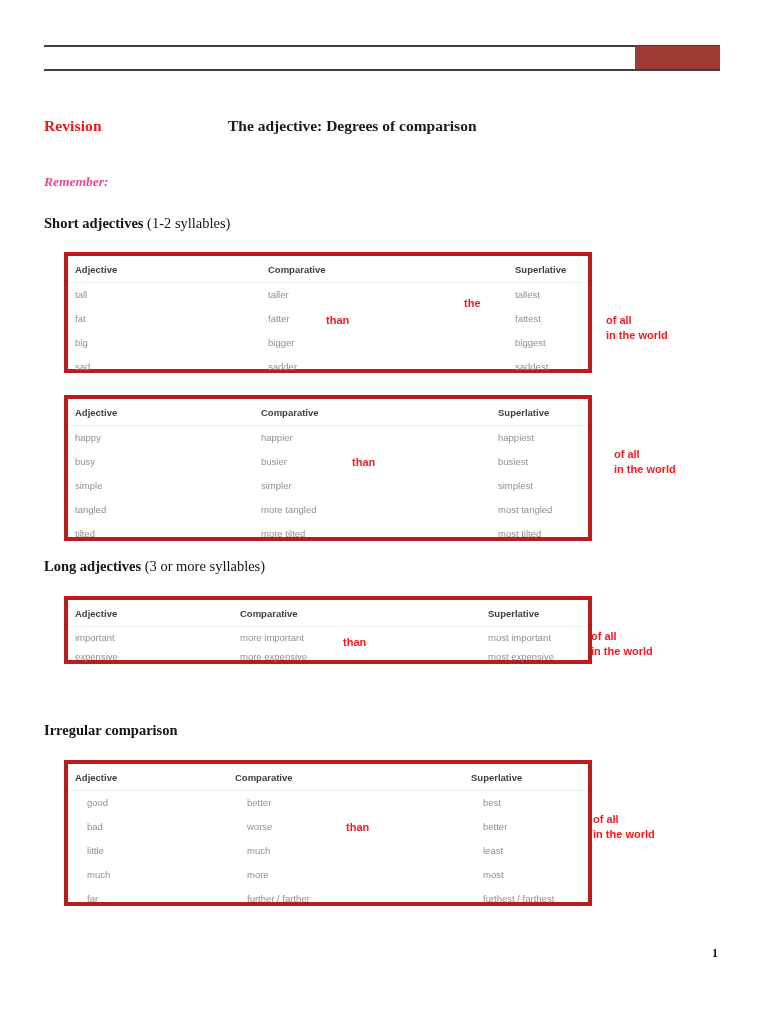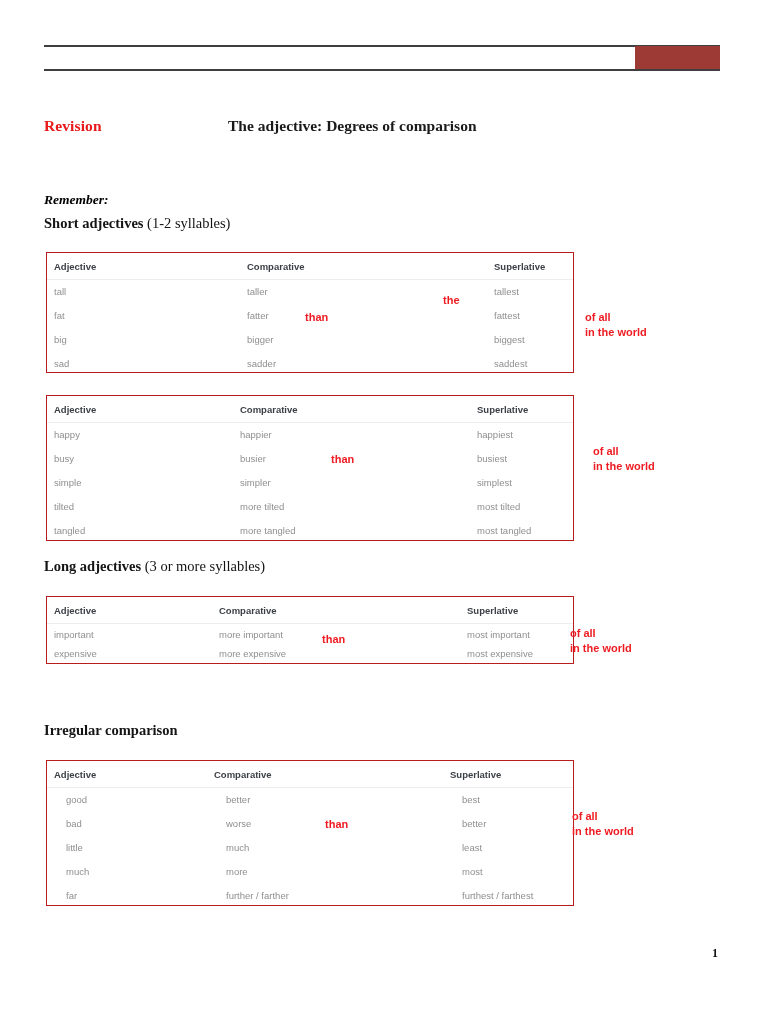--- a/index.html
+++ b/index.html
@@ -67,22 +67,22 @@
     color: #1a1a1a;
     font-weight: bold;
     font-size: 15.5px;
     font-family: "Liberation Serif", serif;
   }
 
   
   .remember {
     position: absolute;
     left: 44px;
-    top: 192px;
-    color: #000000;
+    top: 174px;
+    color: #ec4899;
     font-weight: bold;
     font-style: italic;
     font-size: 13.5px;
     font-family: "Liberation Serif", serif;
   }
 
   
   .section-heading {
     position: absolute;
     left: 44px;
@@ -94,24 +94,24 @@
   .section-heading .strong { font-weight: bold; }
   .section-heading .light  { font-weight: normal; }
 
   #heading-short    { top: 215px; text-align: right; }
   #heading-long     { top: 558px; }
   #heading-irregular{ top: 722px; }
 
   
   .grammar-table {
     position: absolute;
-    left: 46px;
+    left: 64px;
     width: 528px;
     box-sizing: border-box;
-    border: 1px solid #b91c1c;
+    border: 4px solid #b91c1c;
     background: #ffffff;
     font-family: "Liberation Sans", sans-serif;
   }
   .grammar-table .thead {
     position: relative;
     height: 26px;
     border-bottom: 1px solid #ededed;
   }
   .grammar-table .tbody {
     position: relative;
@@ -270,28 +270,28 @@
       <span class="cell c-adj">busy</span>
       <span class="cell c-comp">busier</span>
       <span class="cell c-sup">busiest</span>
     </div>
     <div class="row">
       <span class="cell c-adj">simple</span>
       <span class="cell c-comp">simpler</span>
       <span class="cell c-sup">simplest</span>
     </div>
     <div class="row">
+      <span class="cell c-adj">tangled</span>
+      <span class="cell c-comp">more tangled</span>
+      <span class="cell c-sup">most tangled</span>
+    </div>
+    <div class="row">
       <span class="cell c-adj">tilted</span>
       <span class="cell c-comp">more tilted</span>
       <span class="cell c-sup">most tilted</span>
-    </div>
-    <div class="row">
-      <span class="cell c-adj">tangled</span>
-      <span class="cell c-comp">more tangled</span>
-      <span class="cell c-sup">most tangled</span>
     </div>
   </div>
   <span class="annot a-than">than</span>
   <span class="annot a-ofall">
     <span>of all</span><br>
     <span>in the world</span>
   </span>
 </div>
 
 <div class="section-heading" id="heading-long">

